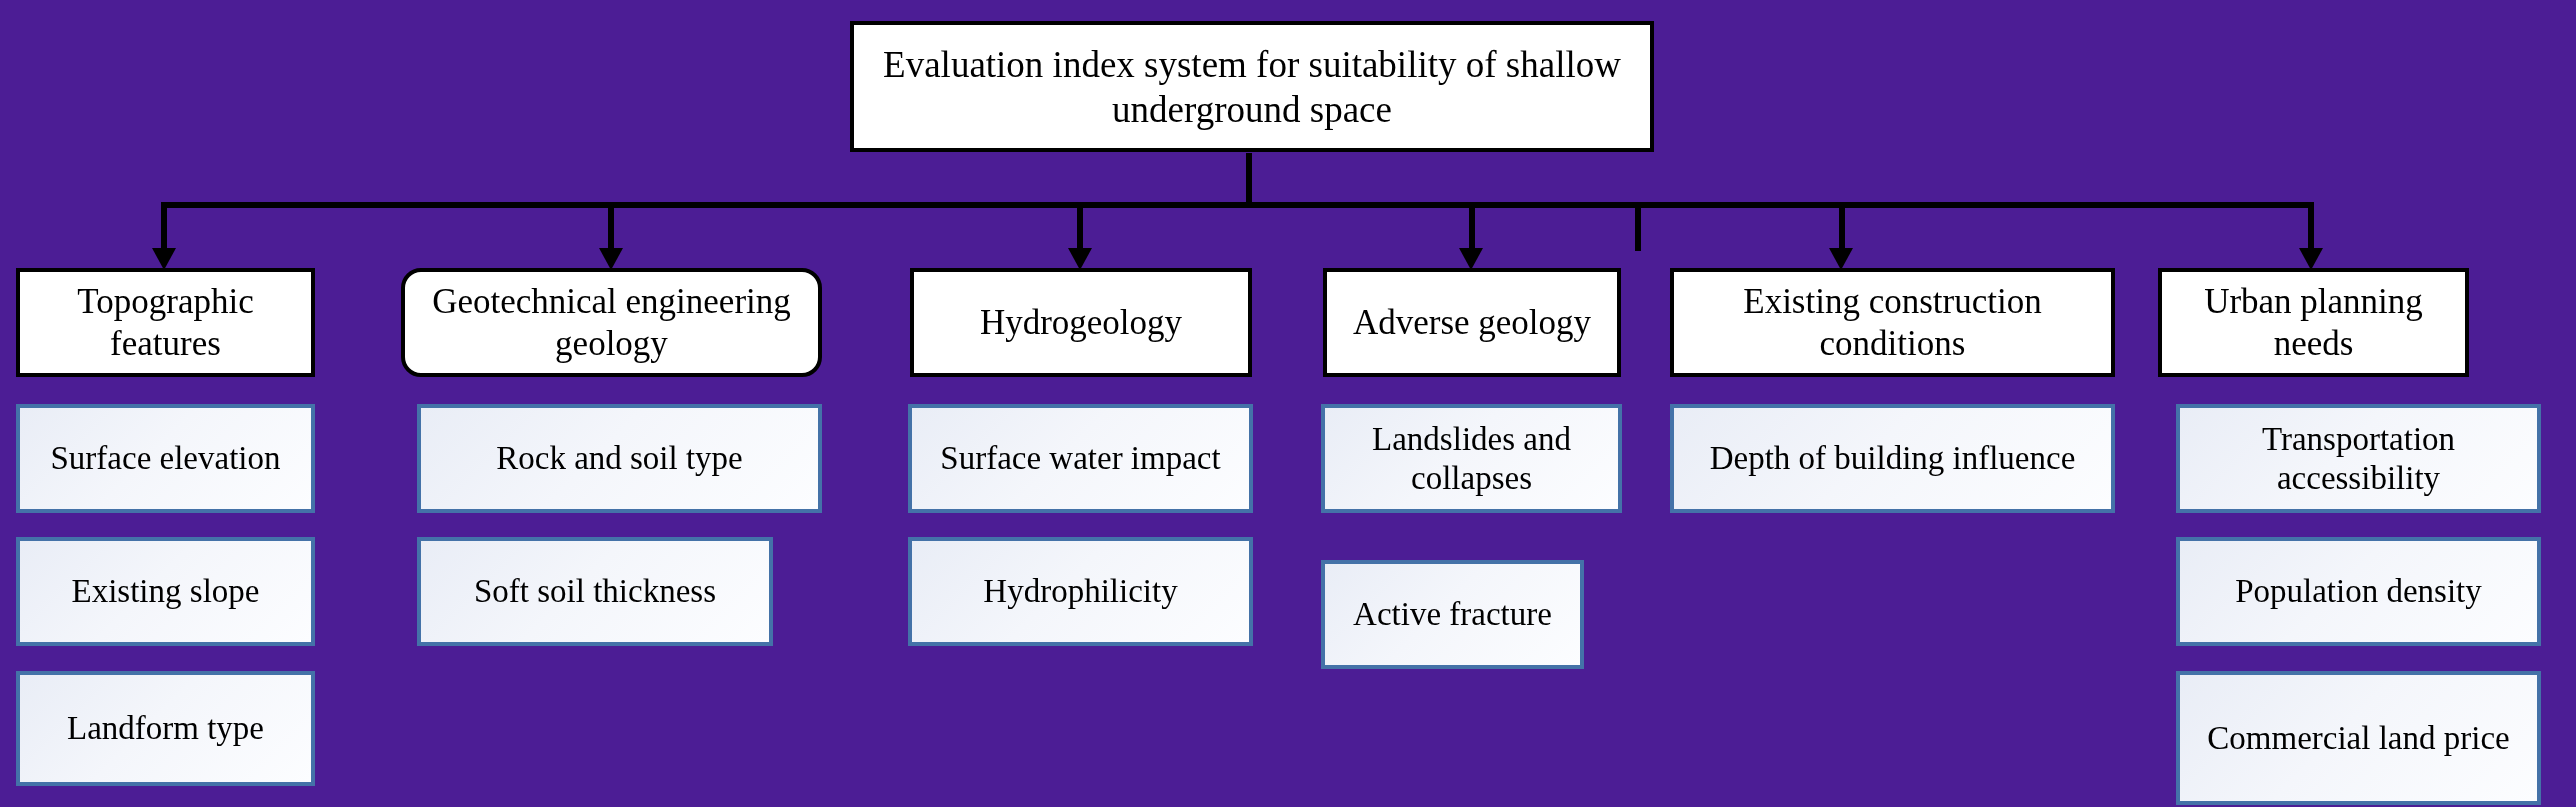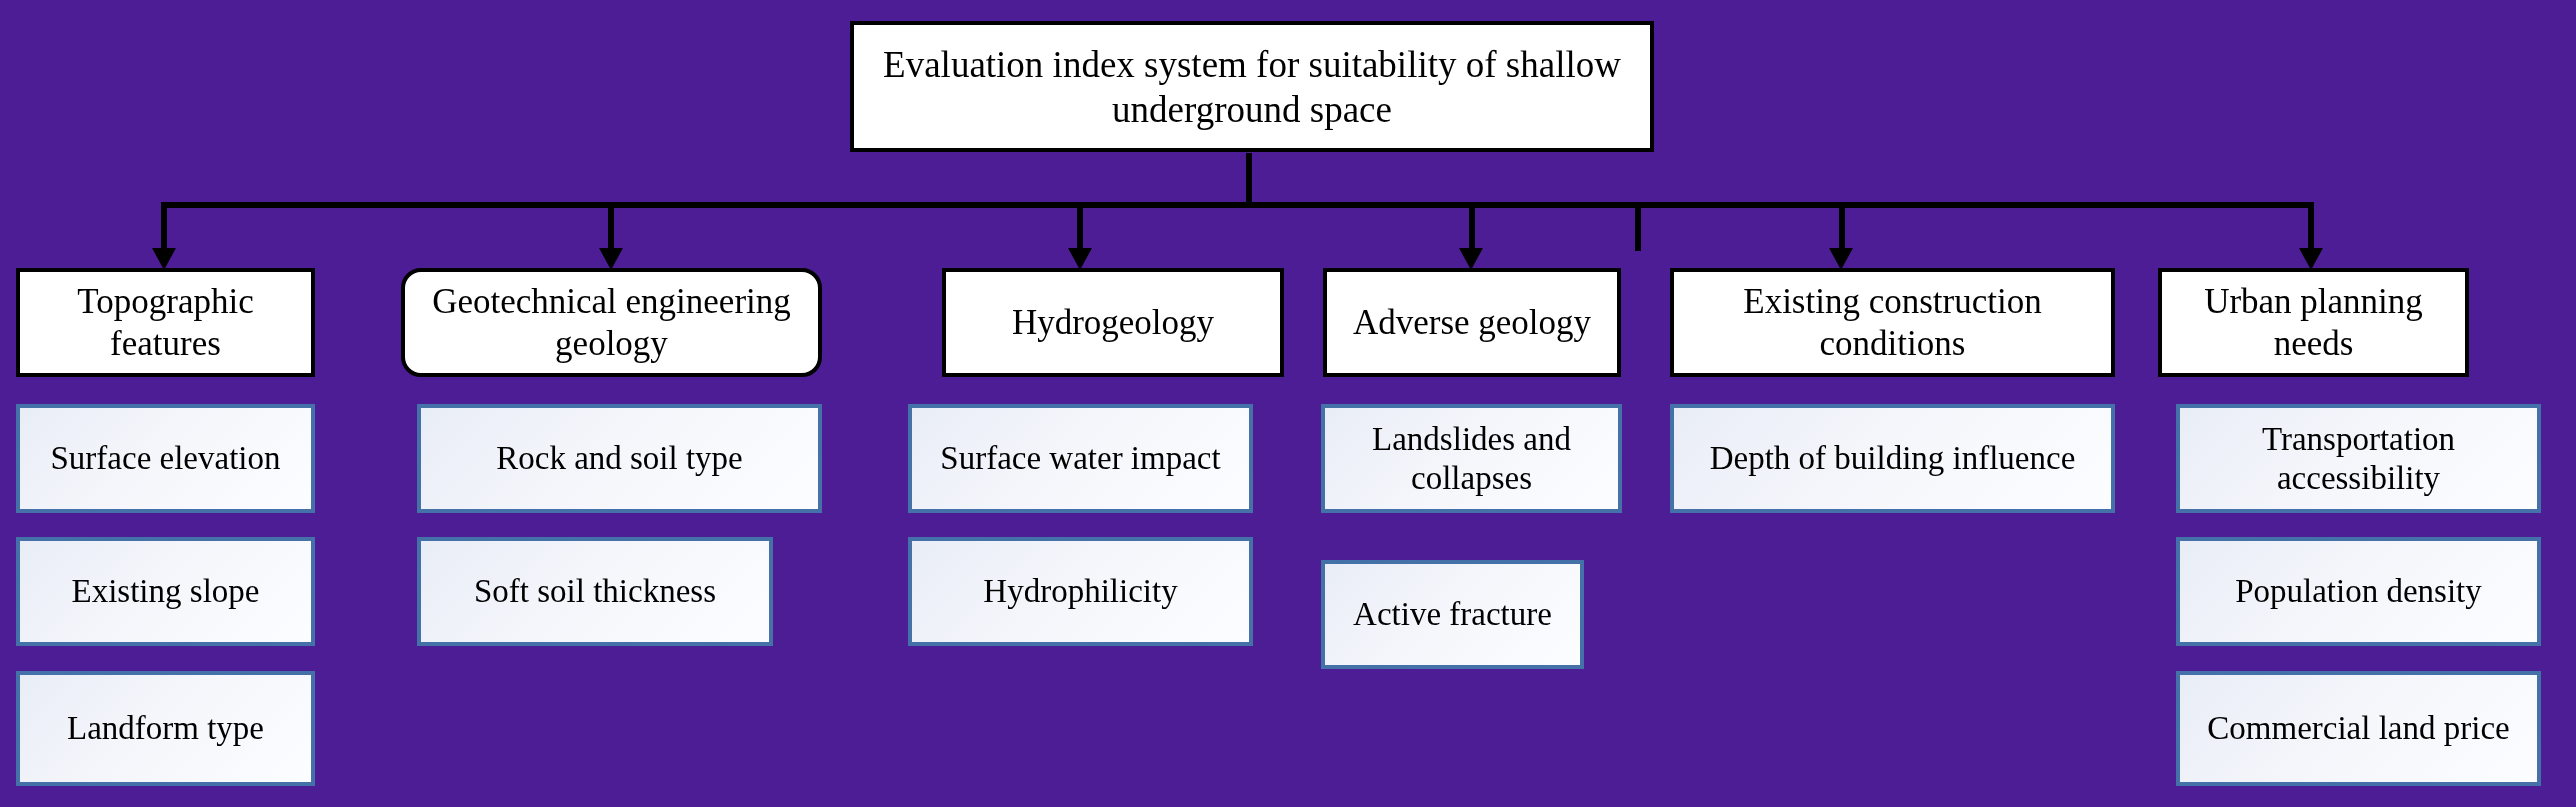--- a/index.html
+++ b/index.html
@@ -130,30 +130,30 @@
 
   <div class="cat-box" style="left:16px;width:299px;">Topographic features</div>
   <div class="ind-box" style="left:16px;top:404px;width:299px;height:109px;">Surface elevation</div>
   <div class="ind-box" style="left:16px;top:537px;width:299px;height:109px;">Existing slope</div>
   <div class="ind-box" style="left:16px;top:671px;width:299px;height:115px;">Landform type</div>
 
   <div class="cat-box" style="left:401px;width:421px;border-radius:20px;">Geotechnical engineering geology</div>
   <div class="ind-box" style="left:417px;top:404px;width:405px;height:109px;">Rock and soil type</div>
   <div class="ind-box" style="left:417px;top:537px;width:356px;height:109px;text-align:center;">Soft soil thickness</div>
 
-  <div class="cat-box" style="left:910px;width:342px;margin-left:32px;">Hydrogeology</div>
+  <div class="cat-box" style="left:910px;width:342px;">Hydrogeology</div>
   <div class="ind-box" style="left:908px;top:404px;width:345px;height:109px;">Surface water impact</div>
   <div class="ind-box" style="left:908px;top:537px;width:345px;height:109px;">Hydrophilicity</div>
 
   <div class="cat-box" style="left:1323px;width:298px;">Adverse geology</div>
   <div class="ind-box" style="left:1321px;top:404px;width:301px;height:109px;">Landslides and collapses</div>
   <div class="ind-box" style="left:1321px;top:560px;width:263px;height:109px;">Active fracture</div>
 
   <div class="cat-box" style="left:1670px;width:445px;">Existing construction conditions</div>
   <div class="ind-box" style="left:1670px;top:404px;width:445px;height:109px;">Depth of building influence</div>
 
   <div class="cat-box" style="left:2158px;width:311px;">Urban planning needs</div>
   <div class="ind-box" style="left:2176px;top:404px;width:365px;height:109px;">Transportation accessibility</div>
   <div class="ind-box" style="left:2176px;top:537px;width:365px;height:109px;">Population density</div>
-  <div class="ind-box" style="left:2176px;top:671px;width:365px;height:115px;">Commercial land price</div>
+  <div class="ind-box" style="left:2176px;top:671px;width:365px;height:134px;">Commercial land price</div>
 
 </div>
 
 
 </body></html>

